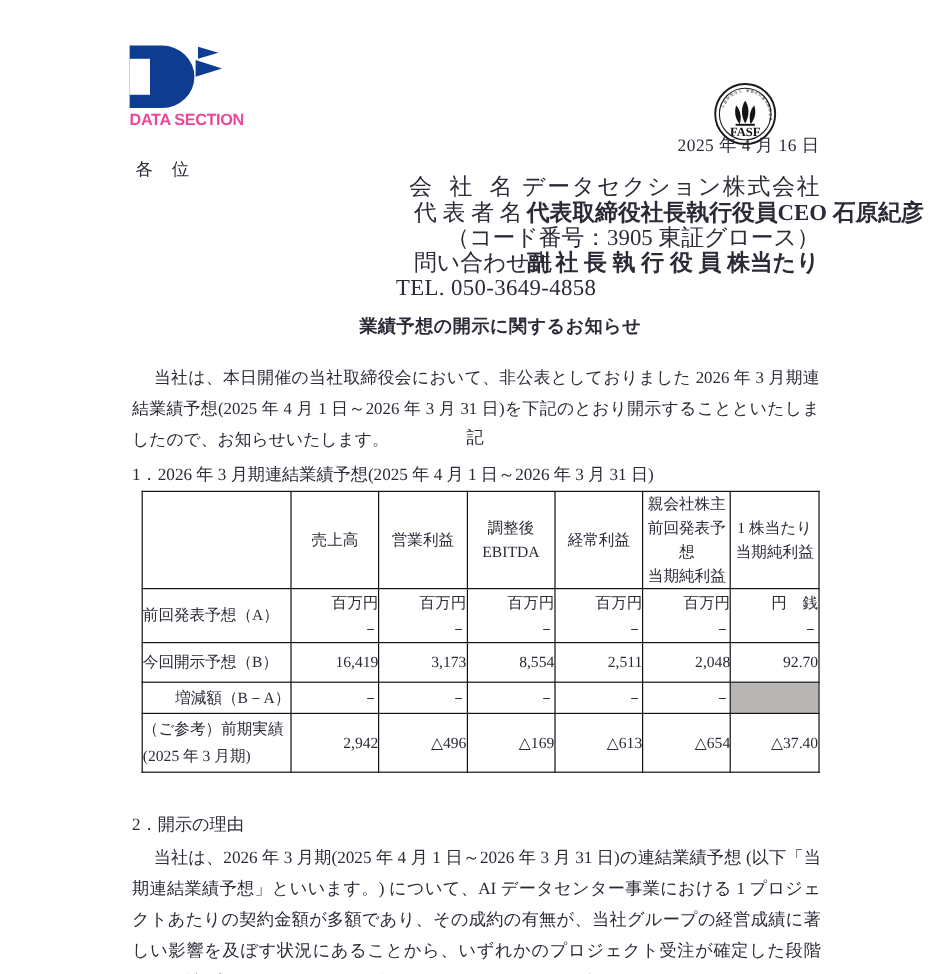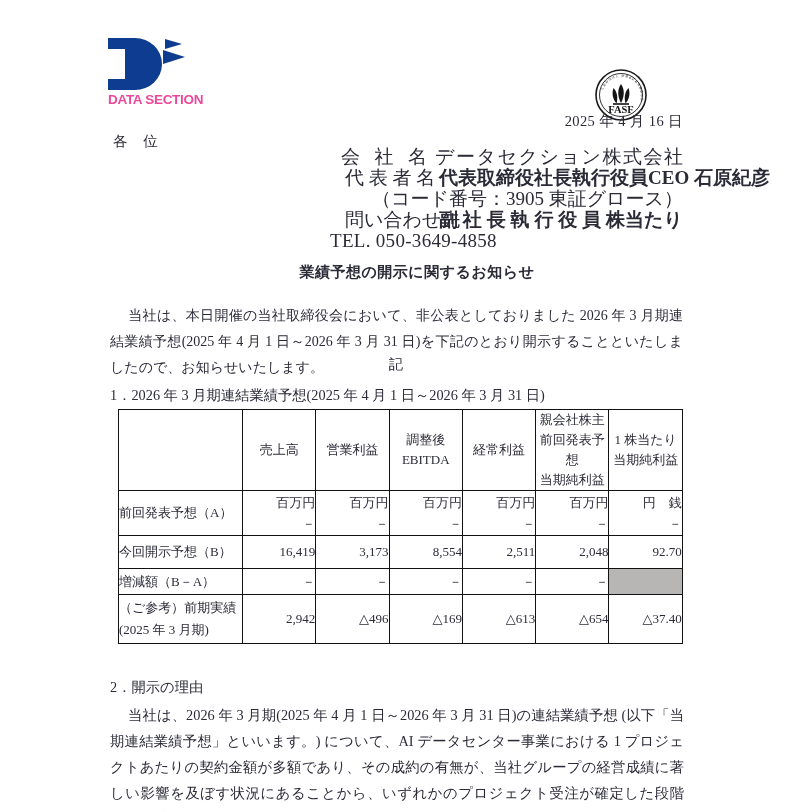--- a/index.html
+++ b/index.html
@@ -249,21 +249,21 @@
     text-align: right;
     padding: 4px 7px 4px 2px;
     line-height: 21px;
   }
   .unit-stack .u { display: block; }
   .unit-yen-sen {
     letter-spacing: 0;
   }
   .r-prev  td { height: 44px; }
   .r-cur   td { height: 32px; }
-  .r-diff  td { height: 25px; }
+  .r-diff  td { height: 25px; padding-left: 27px; }
   .r-rate  td { height: 25px; }
   .r-ref   td { height: 48px; }
   .r-ref .row-label { line-height: 22px; white-space: nowrap; }
   .shaded { background: #b8b5b5; }
 
   
   .sec2-head {
     position: absolute;
     top: 678px;
     left: 110px;

